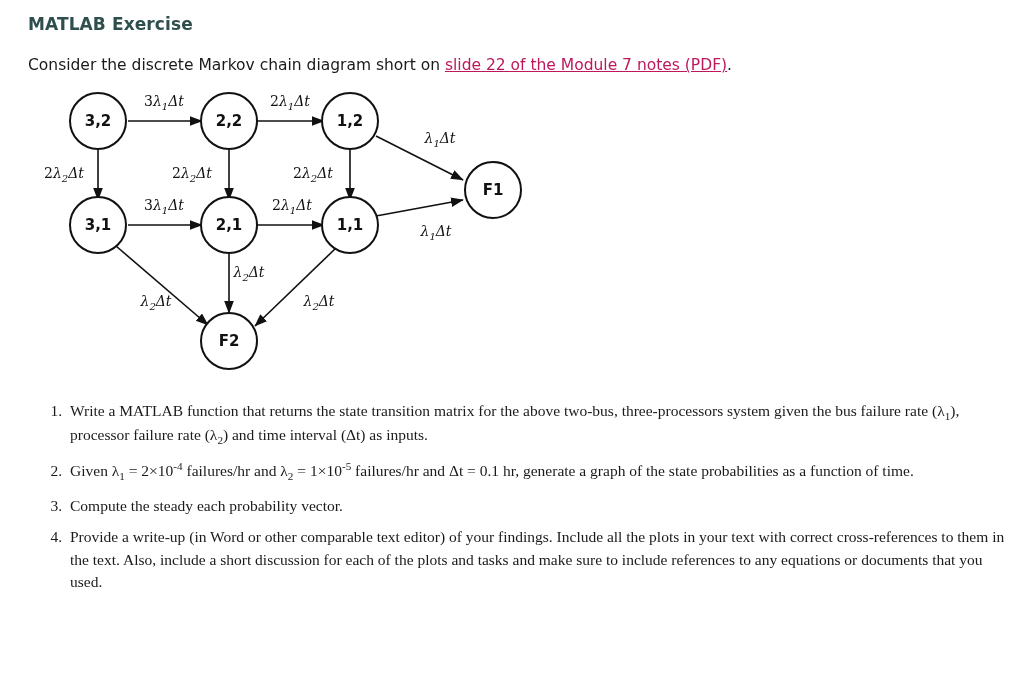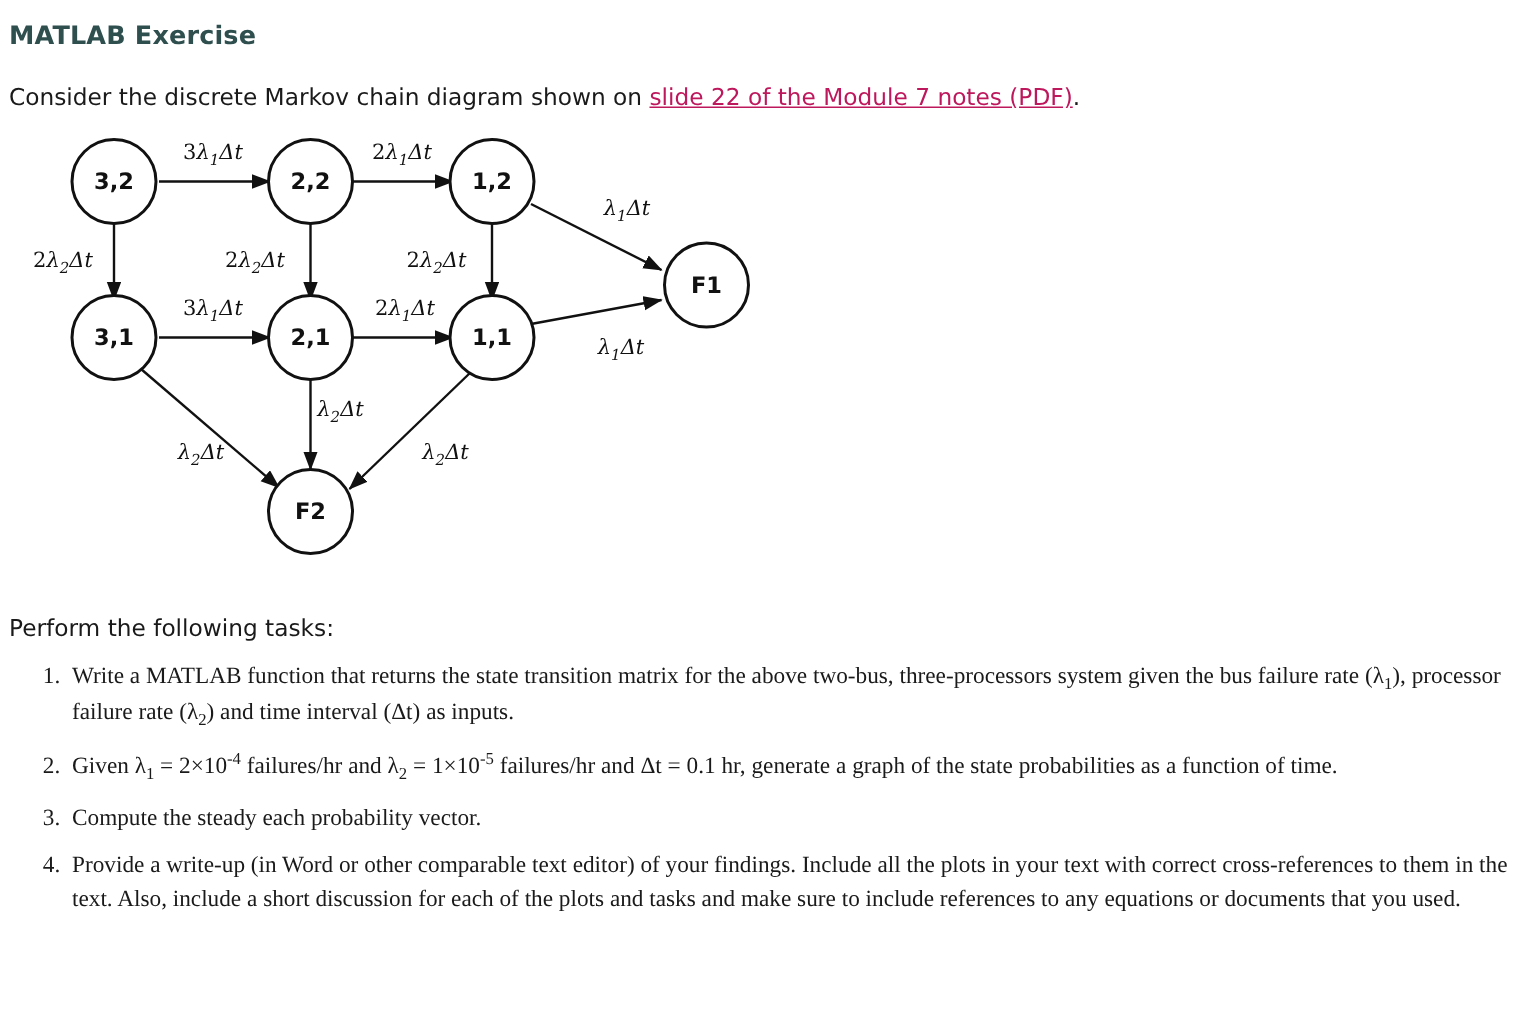--- a/index.html
+++ b/index.html
@@ -10,21 +10,21 @@
   body {
     width: 1024px;
     height: 678px;
     font-family: "DejaVu Sans", sans-serif;
     color: #1a1a1a;
     font-size: 15px;
     overflow: hidden;
     position: relative;
   }
   .page {
-    padding: 10px 8px 0 4px;
+    padding: 10px 8px 0 26px;
     box-sizing: border-box;
     width: 1024px;
   }
   .title {
     font-size: 17px;
     font-weight: bold;
     color: #2f4f4f;
     margin: 4px 0 0 2px;
     letter-spacing: 0.1px;
   }
@@ -86,21 +86,21 @@
   }
 </style>
 </head>
 <body>
 
 <div class="page">
 
   <div class="title">MATLAB Exercise</div>
 
   <div class="intro">
-    <span>Consider the discrete Markov chain diagram shown on </span><a href="#">slide 22 of the Module 7 notes (PDF)</a><span>.</span>
+    <span>Consider the discrete Markov chain diagram short on </span><a href="#">slide 22 of the Module 7 notes (PDF)</a><span>.</span>
   </div>
 
   <div class="diagram-wrap">
     <svg width="540" height="300" viewBox="0 0 540 300" xmlns="http://www.w3.org/2000/svg">
       <defs>
         <marker id="arrow" markerWidth="9" markerHeight="9" refX="7.5" refY="3" orient="auto" markerUnits="strokeWidth">
           <path d="M0,0 L8,3 L0,6 z" fill="#111111"></path>
         </marker>
       </defs>
 
@@ -167,21 +167,20 @@
       <text x="400" y="148" text-anchor="middle" class="edge-label"><tspan class="num"></tspan><tspan>λ</tspan><tspan dy="4" font-size="10">1</tspan><tspan dy="-4">Δt</tspan></text>
 
       <text x="120" y="218" text-anchor="middle" class="edge-label"><tspan class="num"></tspan><tspan>λ</tspan><tspan dy="4" font-size="10">2</tspan><tspan dy="-4">Δt</tspan></text>
 
       <text x="213" y="189" text-anchor="middle" class="edge-label"><tspan class="num"></tspan><tspan>λ</tspan><tspan dy="4" font-size="10">2</tspan><tspan dy="-4">Δt</tspan></text>
 
       <text x="283" y="218" text-anchor="middle" class="edge-label"><tspan class="num"></tspan><tspan>λ</tspan><tspan dy="4" font-size="10">2</tspan><tspan dy="-4">Δt</tspan></text>
     </svg>
   </div>
 
-  <div class="tasks-lead">Perform the following tasks:</div>
 
   <ol class="tasks">
     <li>Write a MATLAB function that returns the state transition matrix for the above two-bus, three-processors system given the bus failure rate (λ<sub>1</sub>), processor failure rate (λ<sub>2</sub>) and time interval (Δt) as inputs.</li>
     <li>Given λ<sub>1</sub> = 2×10<sup>-4</sup> failures/hr and λ<sub>2</sub> = 1×10<sup>-5</sup> failures/hr and Δt = 0.1 hr, generate a graph of the state probabilities as a function of time.</li>
     <li>Compute the steady each probability vector.</li>
     <li>Provide a write-up (in Word or other comparable text editor) of your findings. Include all the plots in your text with correct cross-references to them in the text. Also, include a short discussion for each of the plots and tasks and make sure to include references to any equations or documents that you used.</li>
   </ol>
 
 </div>
 

